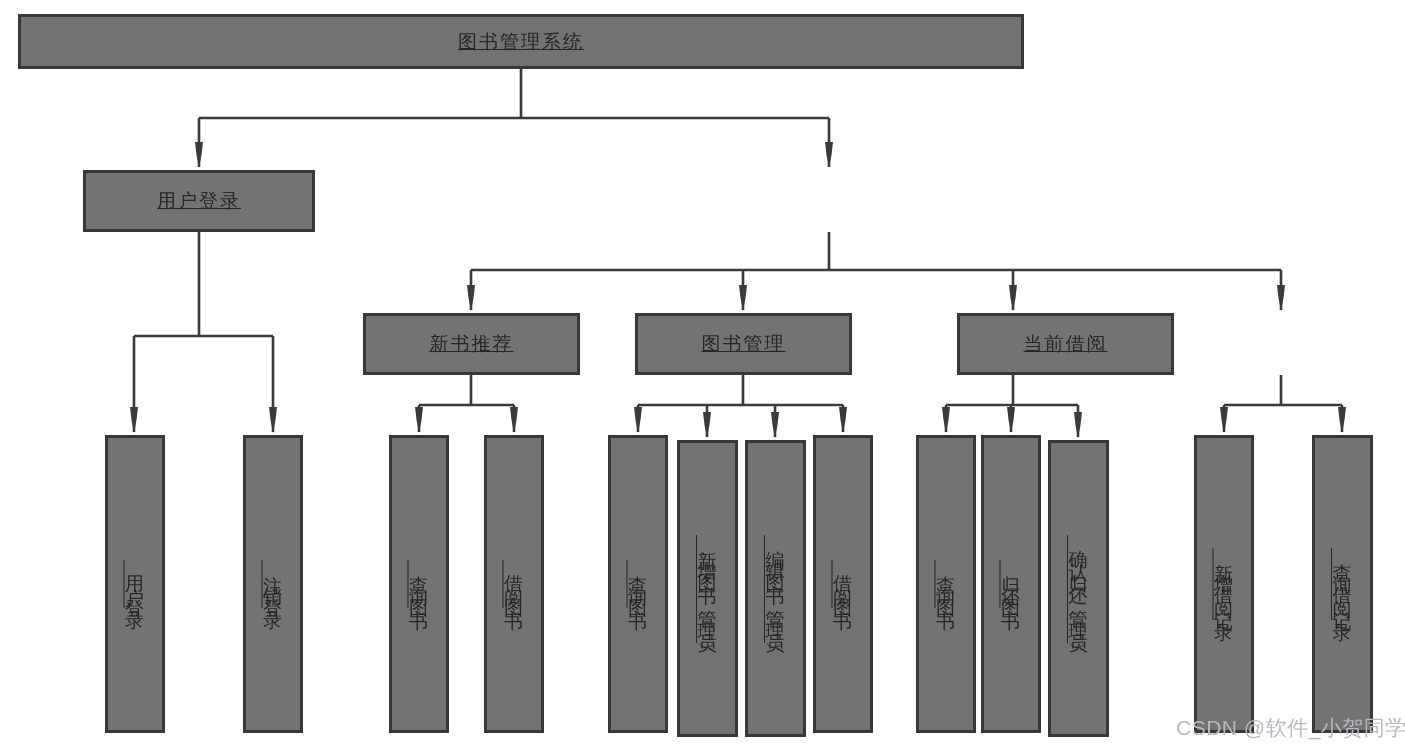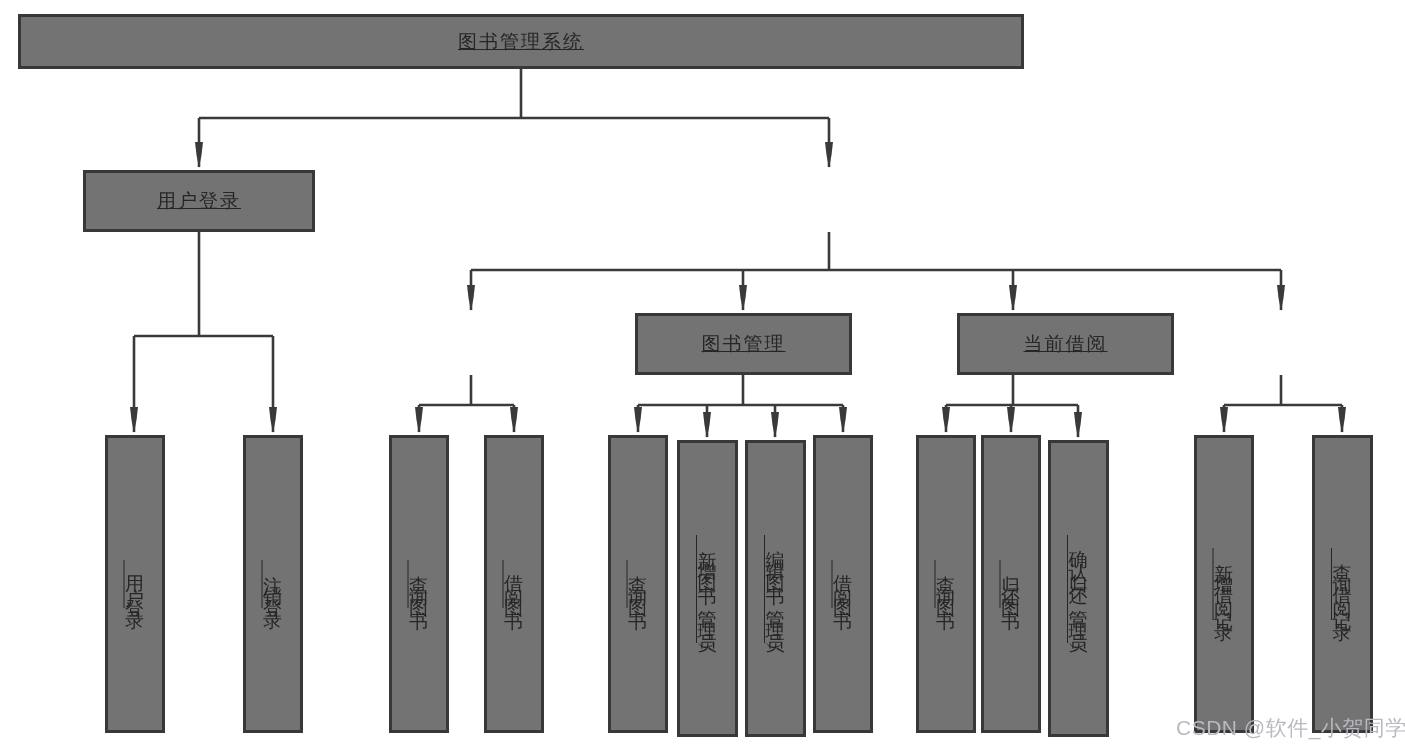--- a/index.html
+++ b/index.html
@@ -98,20 +98,21 @@
     <path class="wire" marker-end="url(#arrow)" d="M1011,405 V432"></path>
     <path class="wire" marker-end="url(#arrow)" d="M1078,405 V437"></path>
     <path class="wire" marker-end="url(#arrow)" d="M1224,405 V432"></path>
     <path class="wire" marker-end="url(#arrow)" d="M1342,405 V432"></path>
   </svg>
 
   <div class="node root-node" style="left:18px;top:14px;width:1006px;height:55px">图书管理系统</div>
 
   <div class="node hnode" style="left:83px;top:170px;width:232px;height:62px">用户登录</div>
 
+  <div class="node hnode" style="left:363px;top:313px;width:217px;height:62px">新书推荐</div>
   <div class="node hnode" style="left:635px;top:313px;width:217px;height:62px">图书管理</div>
   <div class="node hnode" style="left:957px;top:313px;width:217px;height:62px">当前借阅</div>
 
   <div class="node vnode" style="left:105px;top:435px;width:60px;height:298px">用户登录</div>
   <div class="node vnode" style="left:243px;top:435px;width:60px;height:298px">注销登录</div>
 
   <div class="node vnode" style="left:389px;top:435px;width:60px;height:298px">查询图书</div>
   <div class="node vnode" style="left:484px;top:435px;width:60px;height:298px">借阅图书</div>
 
   <div class="node vnode" style="left:608px;top:435px;width:60px;height:298px">查询图书</div>

